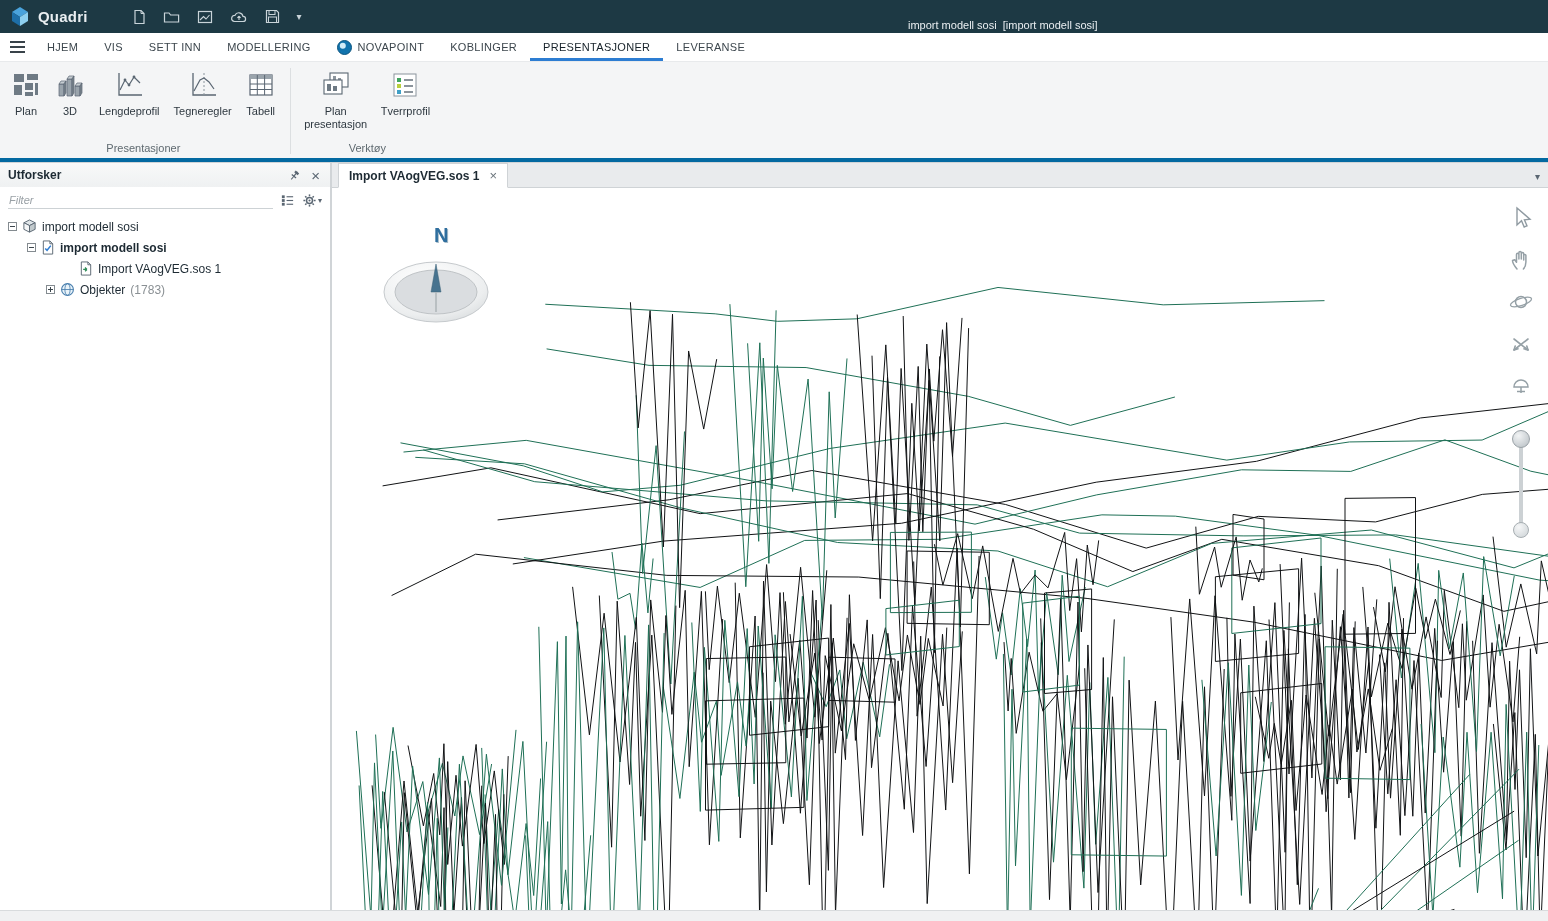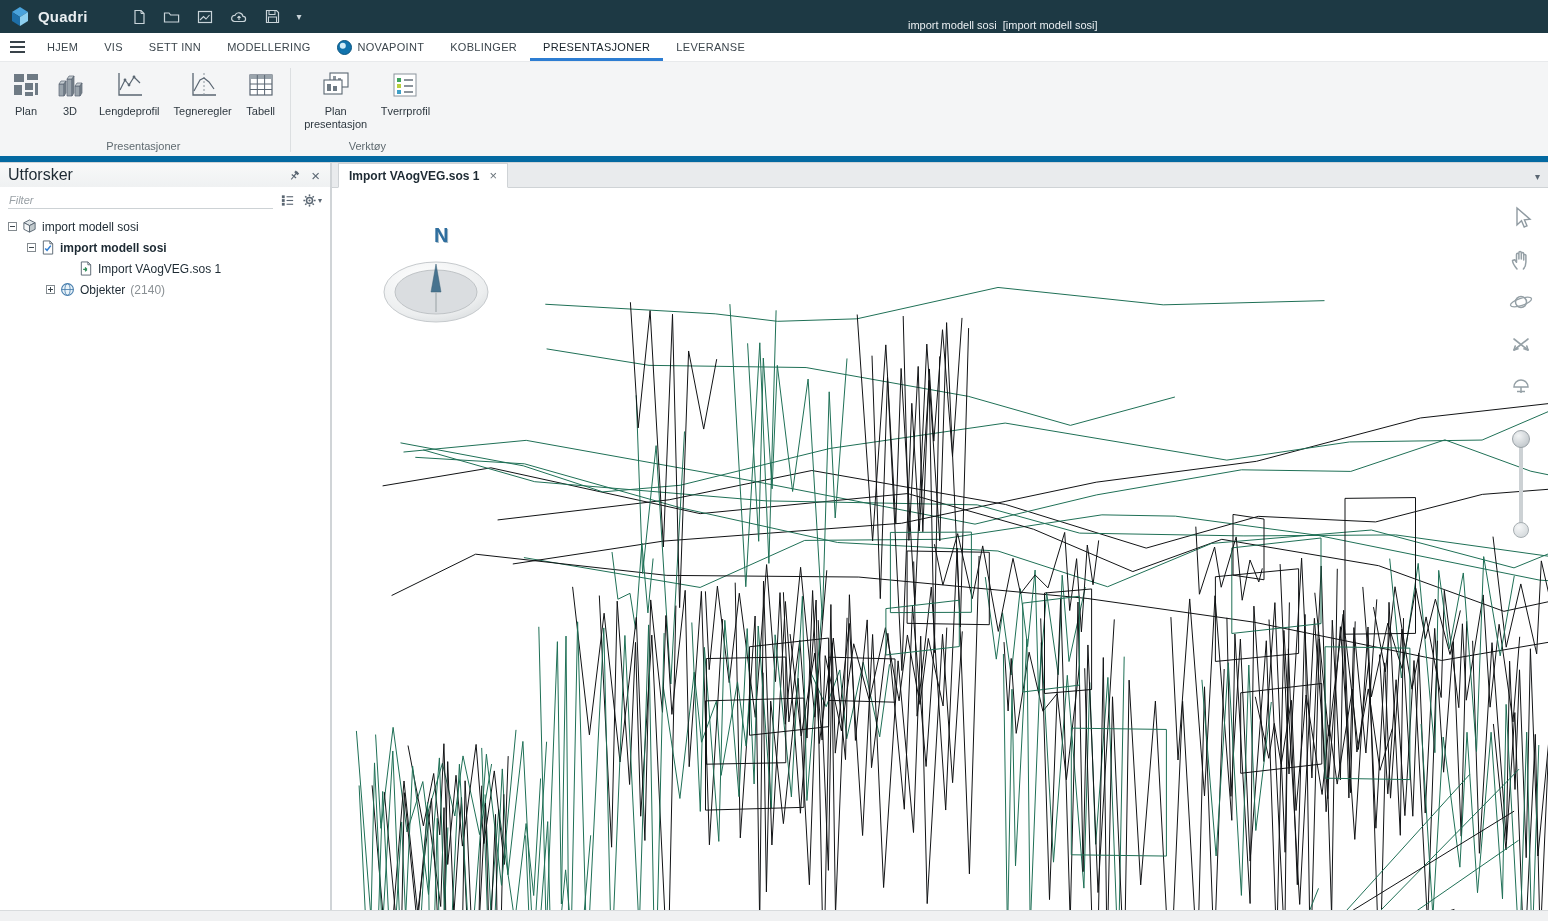--- a/index.html
+++ b/index.html
@@ -23,36 +23,36 @@
     border-bottom:1px solid #e8eaec}
   .hamburger{width:34px;background:none;border:none;cursor:pointer;display:flex;flex-direction:column;
     justify-content:center;align-items:center;gap:3px}
   .hamburger span{display:block;width:15px;height:2px;background:#39434a}
   .tabs{display:flex;align-items:stretch}
   .mtab{display:flex;align-items:center;gap:6px;padding:12px 13px;font-size:11px;letter-spacing:.3px;
     color:#3c464d;cursor:pointer;white-space:nowrap}
   .mtab.active{color:#17222a;box-shadow:inset 0 -3px 0 #2d7dd2}
 
   
-  .ribbon{height:100px;background:#f4f5f6;border-bottom:6px solid #0369a1;display:flex;
+  .ribbon{height:100px;background:#f4f5f6;border-bottom:4px solid #0369a1;display:flex;
     align-items:stretch;padding:3px 4px 1px 4px;flex:0 0 auto}
   .rgroup{display:flex;flex-direction:column}
   .rbuttons{display:flex;align-items:flex-start;flex:1}
   .rbtn{background:none;border:none;cursor:pointer;display:flex;flex-direction:column;align-items:center;
     gap:5px;padding:5px 7px 2px 7px;min-width:42px;max-width:76px}
   .rlabel{font-size:11px;color:#2e3840;line-height:1.15;text-align:center}
   .rgl{font-size:11px;color:#5f6a70;text-align:center;padding:2px 0 3px 0}
   .rsep{width:1px;background:#dcdfe1;margin:3px 7px}
 
   
   .workspace{flex:1;display:flex;min-height:0;border-top:1px solid #d0d4d7}
   .explorer{width:330px;background:#ffffff;display:flex;flex-direction:column;flex:0 0 auto}
   .ex-header{height:24px;display:flex;align-items:center;padding:0 8px;gap:8px;
     background:linear-gradient(#f8f9f9,#eff1f2)}
-  .ex-title{font-size:16px;font-weight:normal;color:#1d2a33;flex:1}
+  .ex-title{font-size:12px;font-weight:bold;color:#1d2a33;flex:1}
   .pin,.ex-close{cursor:pointer;display:flex;align-items:center;color:#5a6672}
   .ex-close{font-size:15px;line-height:1;padding:0 2px}
   .filter-row{display:flex;align-items:center;gap:7px;padding:5px 8px 3px 8px}
   .filter{flex:1;border:none;border-bottom:1px solid #cdd2d5;outline:none;font-size:11px;
     padding:2px 1px;color:#333;font-family:"Liberation Sans",sans-serif}
   .filter::placeholder{font-style:italic;color:#9aa1a6}
   .ficon{cursor:pointer;display:flex;align-items:center}
   .ficon .caret{font-style:normal;font-size:8px;color:#5a6672;margin-left:1px}
   .tree{flex:1;overflow:hidden;padding-top:4px}
   .trow{height:21px;display:flex;align-items:center;gap:5px;font-size:12px;color:#1d2a33;cursor:pointer}
@@ -383,21 +383,21 @@
         <div class="trow" style="padding-left:46px">
           <span class="expander plus"></span>
           <span class="ticon">
             <svg width="15" height="15" viewBox="0 0 16 16">
                 <circle cx="8" cy="8" r="6.3" fill="#eaf4fa" stroke="#4a7fae" stroke-width="1.2"></circle>
                 <ellipse cx="8" cy="8" rx="2.8" ry="6.3" fill="none" stroke="#4a7fae" stroke-width="0.9"></ellipse>
                 <line x1="1.7" y1="8" x2="14.3" y2="8" stroke="#4a7fae" stroke-width="0.9"></line>
               </svg>
           </span>
           <span class="tlabel">Objekter</span>
-          <span class="tcount">(2140)</span>
+          <span class="tcount">(1783)</span>
         </div>
       </div>
     </aside>
 
     <div class="vdivider"></div>
 
     <main class="main">
       <div class="doc-tabbar">
         <div class="doc-tab active">
           <span class="doc-tab-label">Import VAogVEG.sos 1</span>

